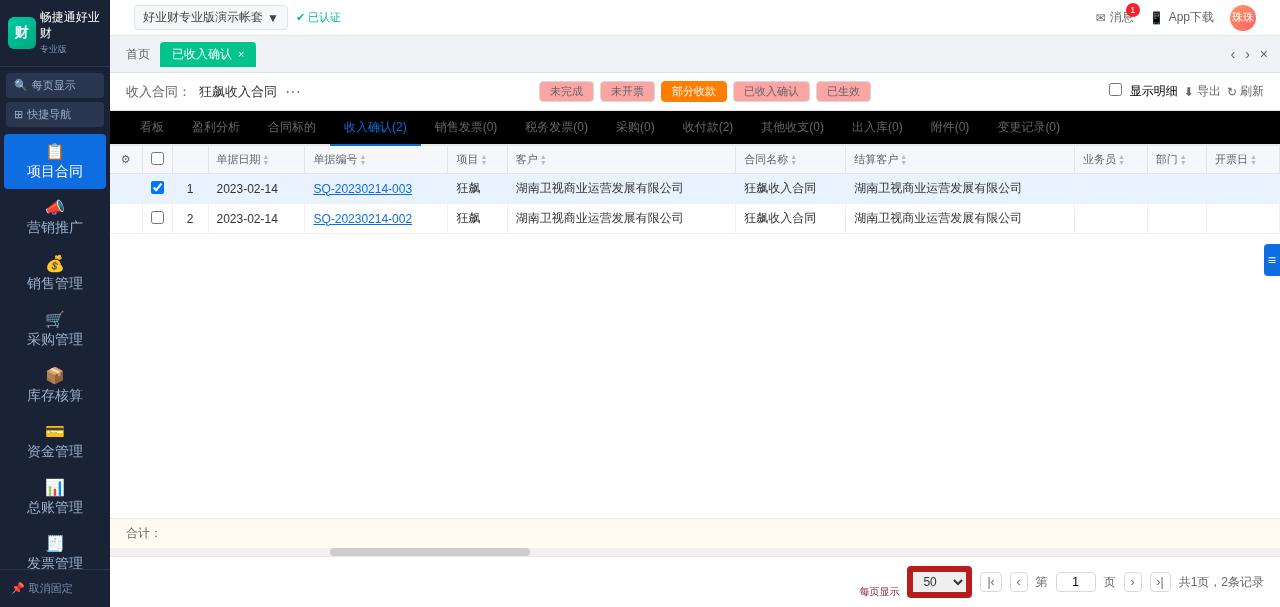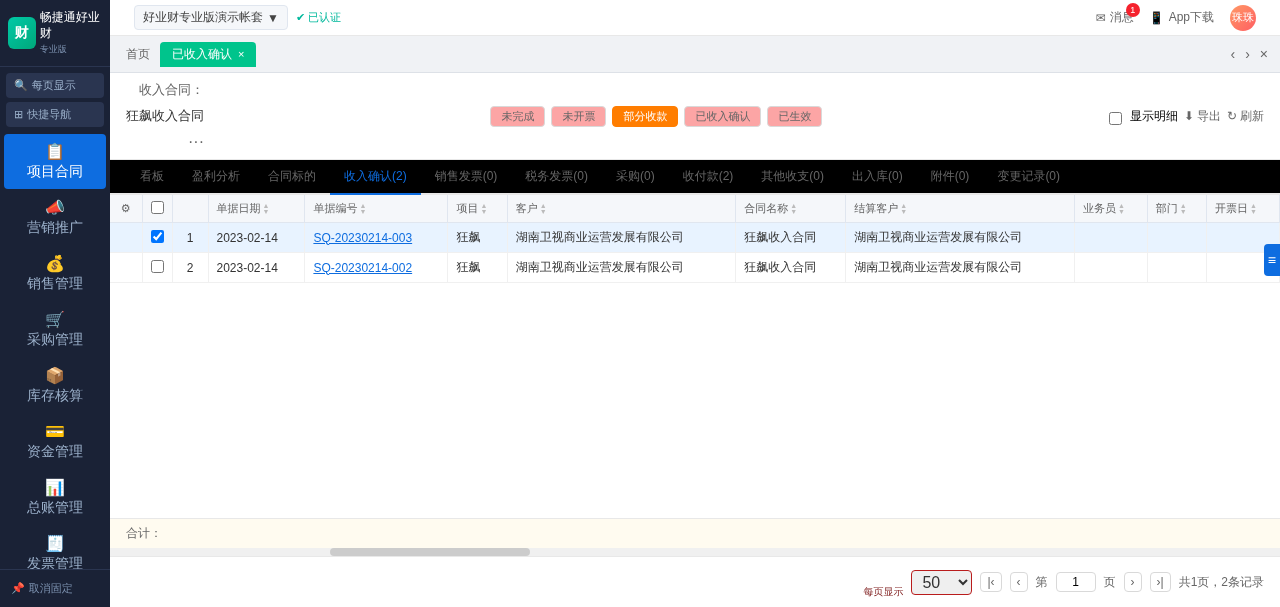--- a/index.html
+++ b/index.html
@@ -41,21 +41,21 @@
     .tab-item { background: #00c48c; color: white; border-radius: 4px 4px 0 0; padding: 4px 12px; font-size: 12px; display: flex; align-items: center; gap: 6px; cursor: pointer; }
     .tab-close { cursor: pointer; font-size: 11px; }
     .tab-nav-btns { display: flex; gap: 2px; margin-left: auto; }
     .tab-nav-btn { background: none; border: none; color: #666; cursor: pointer; padding: 2px 4px; font-size: 14px; }
 
     
     .content { flex: 1; background: #f5f5f5; overflow: hidden; display: flex; flex-direction: column; padding: 0; }
 
     
     .contract-header { background: #fff; padding: 8px 16px; border-bottom: 1px solid #e8e8e8; display: flex; align-items: center; justify-content: space-between; flex-shrink: 0; }
-    .contract-title { display: flex; align-items: flex-end; gap: 8px; font-size: 13px; color: #333; flex-direction: column; }
+    .contract-title { display: flex; align-items: flex-start; gap: 8px; font-size: 13px; color: #333; }
     .contract-title-label { color: #666; }
     .contract-title-value { font-weight: 500; }
     .contract-more { color: #666; cursor: pointer; font-size: 16px; }
     .status-btns { display: flex; gap: 6px; }
     .status-btn { border: 1px solid #d9d9d9; background: #fca5a5; color: #666; border-radius: 4px; padding: 2px 10px; font-size: 11px; cursor: pointer; }
     .status-btn.active { background: #ff7d00; color: white; border-color: #ff7d00; }
     .contract-actions { display: flex; gap: 6px; }
     .action-btn { background: none; border: none; color: #666; cursor: pointer; font-size: 12px; display: flex; align-items: center; gap: 3px; }
 
     
@@ -76,21 +76,21 @@
     .cell-center { text-align: center; }
     .checkbox-cell { text-align: center; }
 
     
     .summary-row { background: #fffbf0; border-top: 1px solid #e8e8e8; padding: 6px 16px; font-size: 12px; color: #333; display: flex; align-items: center; flex-shrink: 0; }
     .summary-label { color: #666; margin-right: 8px; }
 
     
     .pagination { background: #fff; border-top: 1px solid #e8e8e8; padding: 8px 16px; display: flex; align-items: center; justify-content: flex-end; gap: 8px; flex-shrink: 0; }
     .page-size-label { color: #7f1d1d; font-size: 10px; margin-top: 20px; }
-    .page-size-select { border: 1px solid #b91c1c; border-radius: 4px; padding: 2px 6px; font-size: 16px; color: #333; cursor: pointer; }
+    .page-size-select { border: 6px solid #b91c1c; border-radius: 4px; padding: 2px 6px; font-size: 12px; color: #333; cursor: pointer; }
     .page-nav-btn { background: none; border: 1px solid #d9d9d9; border-radius: 4px; padding: 2px 6px; cursor: pointer; color: #666; font-size: 12px; }
     .page-nav-btn:disabled { color: #ccc; cursor: default; }
     .page-info { font-size: 12px; color: #666; display: flex; align-items: center; gap: 4px; }
     .page-input { width: 40px; border: 1px solid #d9d9d9; border-radius: 4px; padding: 2px 4px; text-align: center; font-size: 12px; }
     .scrollbar-area { height: 8px; background: #f0f0f0; position: relative; }
     .scrollbar-thumb { height: 8px; width: 200px; background: #ccc; border-radius: 4px; position: absolute; left: 220px; }
 
     
     .side-panel-icon { position: fixed; right: 0; top: 50%; transform: translateY(-50%); background: #0e6de0; color: white; padding: 8px 4px; border-radius: 4px 0 0 4px; cursor: pointer; font-size: 14px; }
 
@@ -221,21 +221,21 @@
         <span class="contract-more">···</span>
       </div>
       <div class="status-btns">
         <button class="status-btn">未完成</button>
         <button class="status-btn">未开票</button>
         <button class="status-btn active">部分收款</button>
         <button class="status-btn">已收入确认</button>
         <button class="status-btn">已生效</button>
       </div>
       <div class="contract-actions">
-        <label style="display:flex;align-items:flex-end;gap:8px;cursor:pointer;">
+        <label style="display:flex;align-items:flex-start;gap:8px;cursor:pointer;">
           <input type="checkbox" style="">
           <span>显示明细</span>
         </label>
         <button class="action-btn">
           <span>⬇</span>
           <span>导出</span>
         </button>
         <button class="action-btn">
           <span>↻</span>
           <span>刷新</span>

